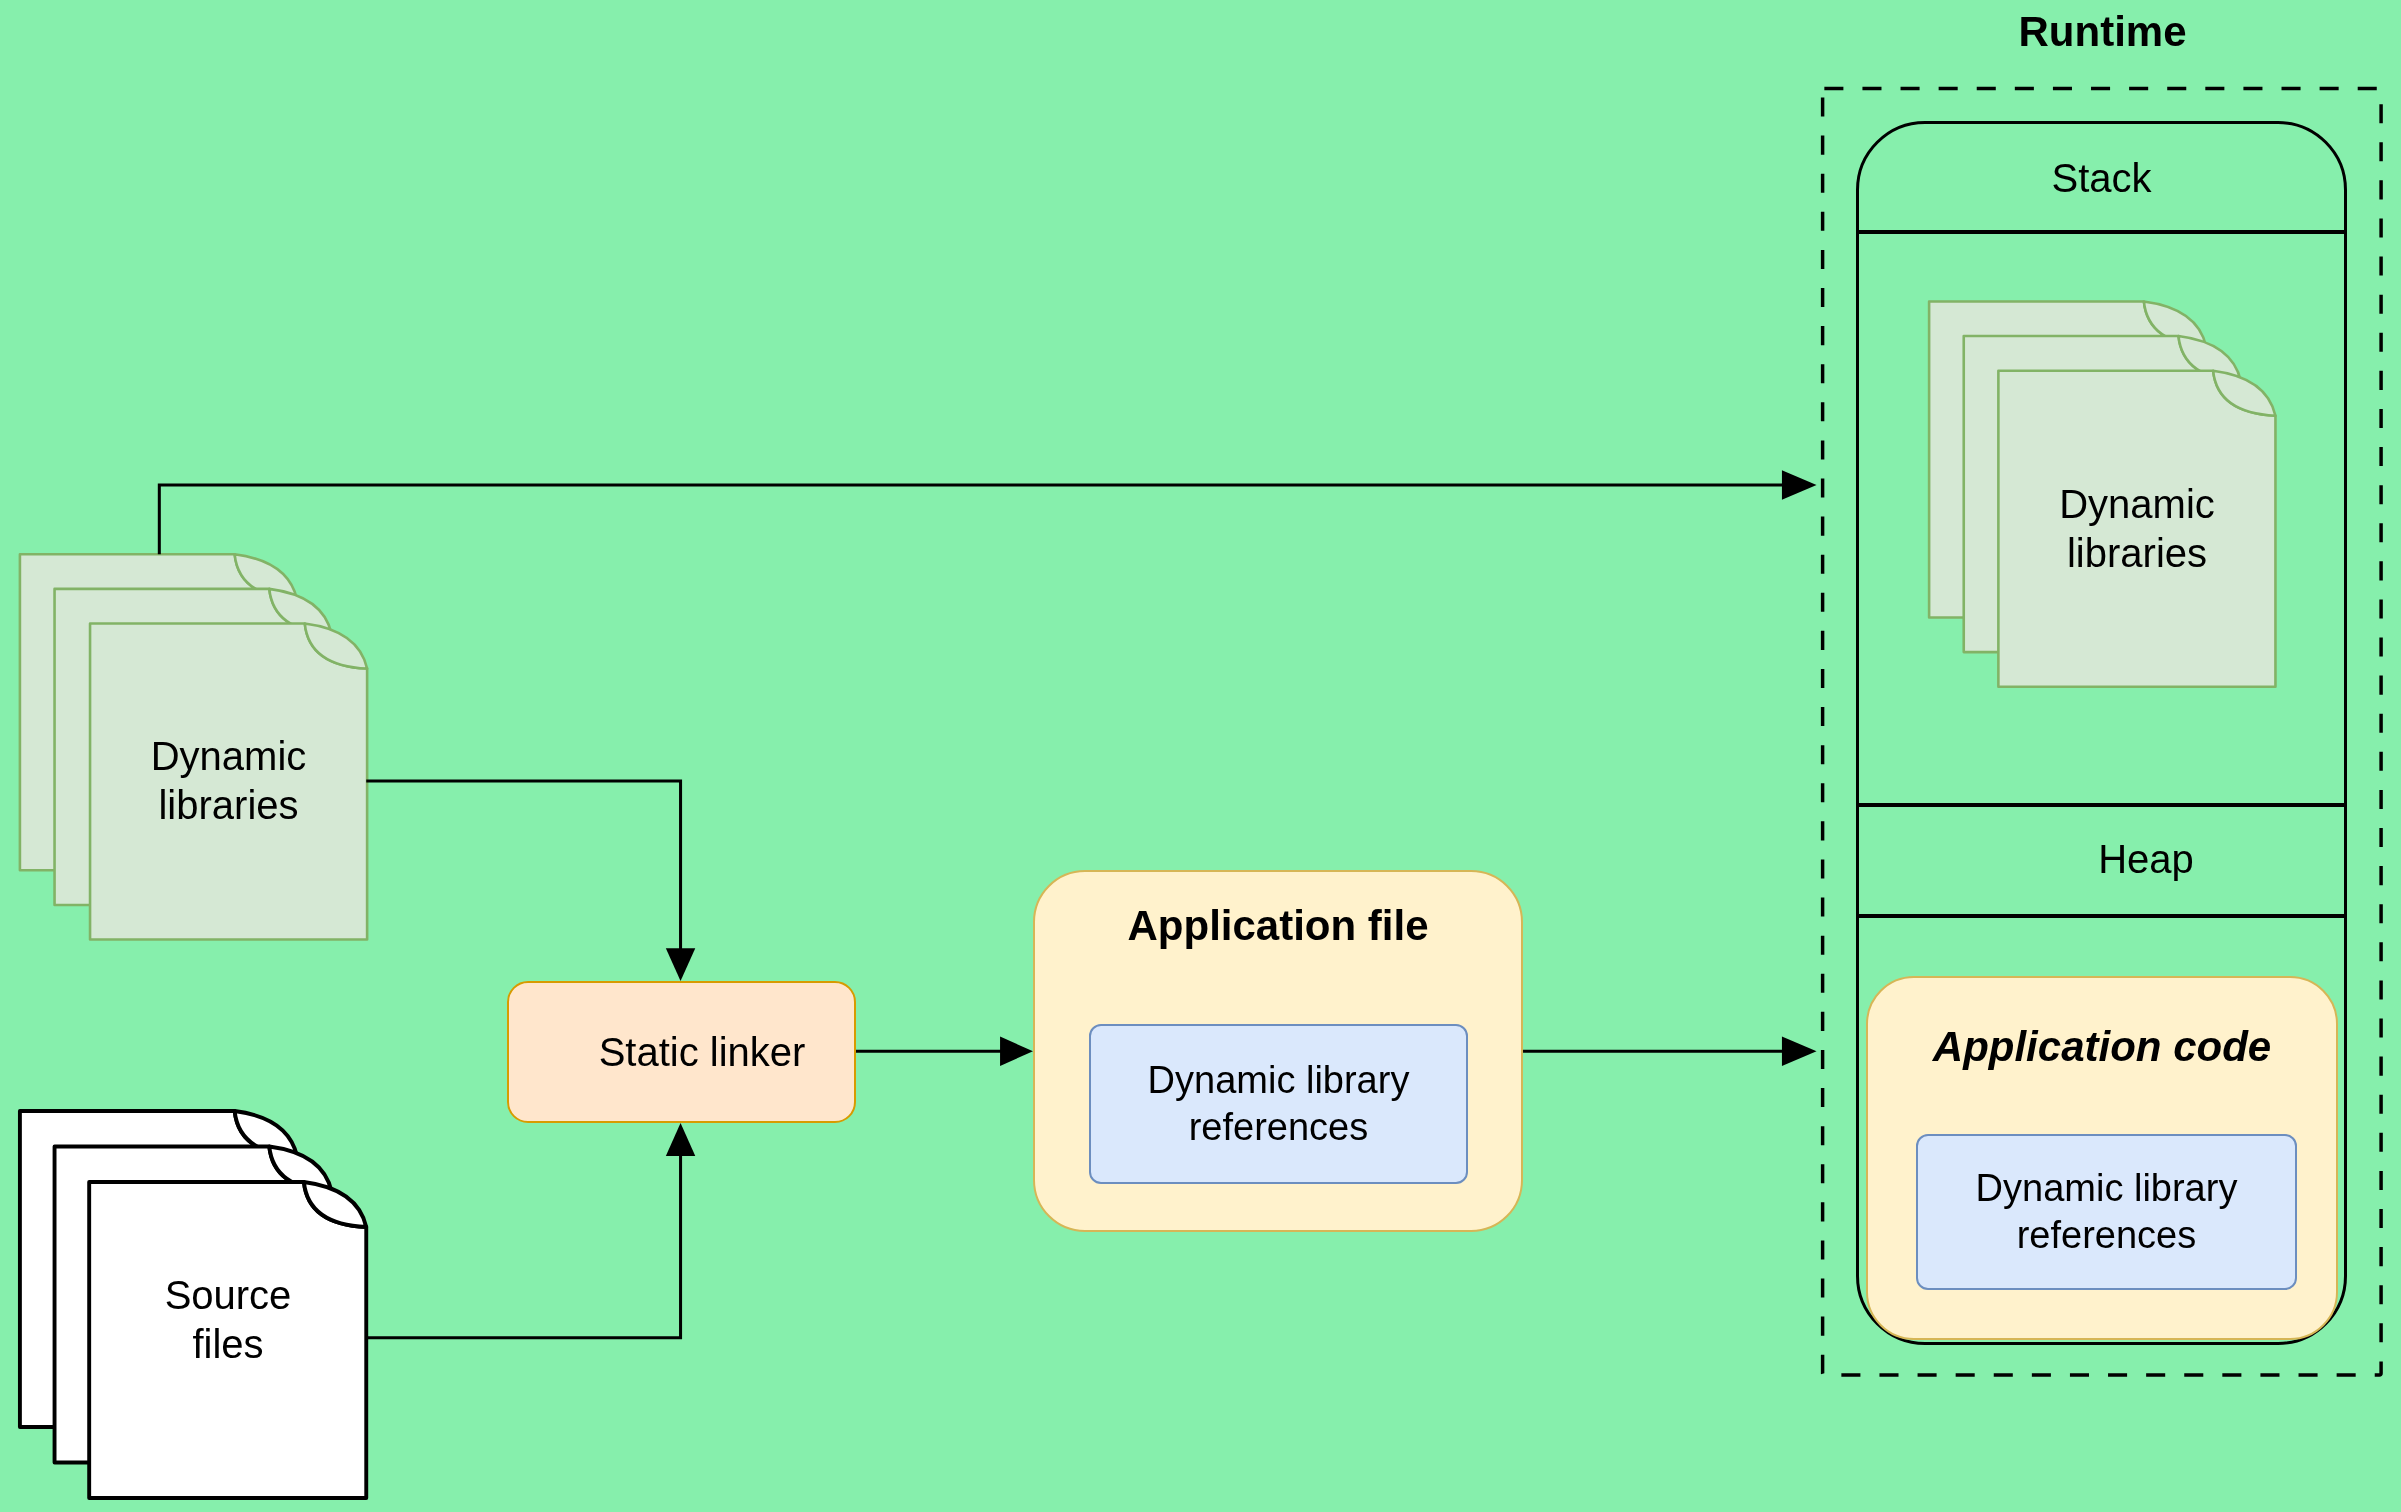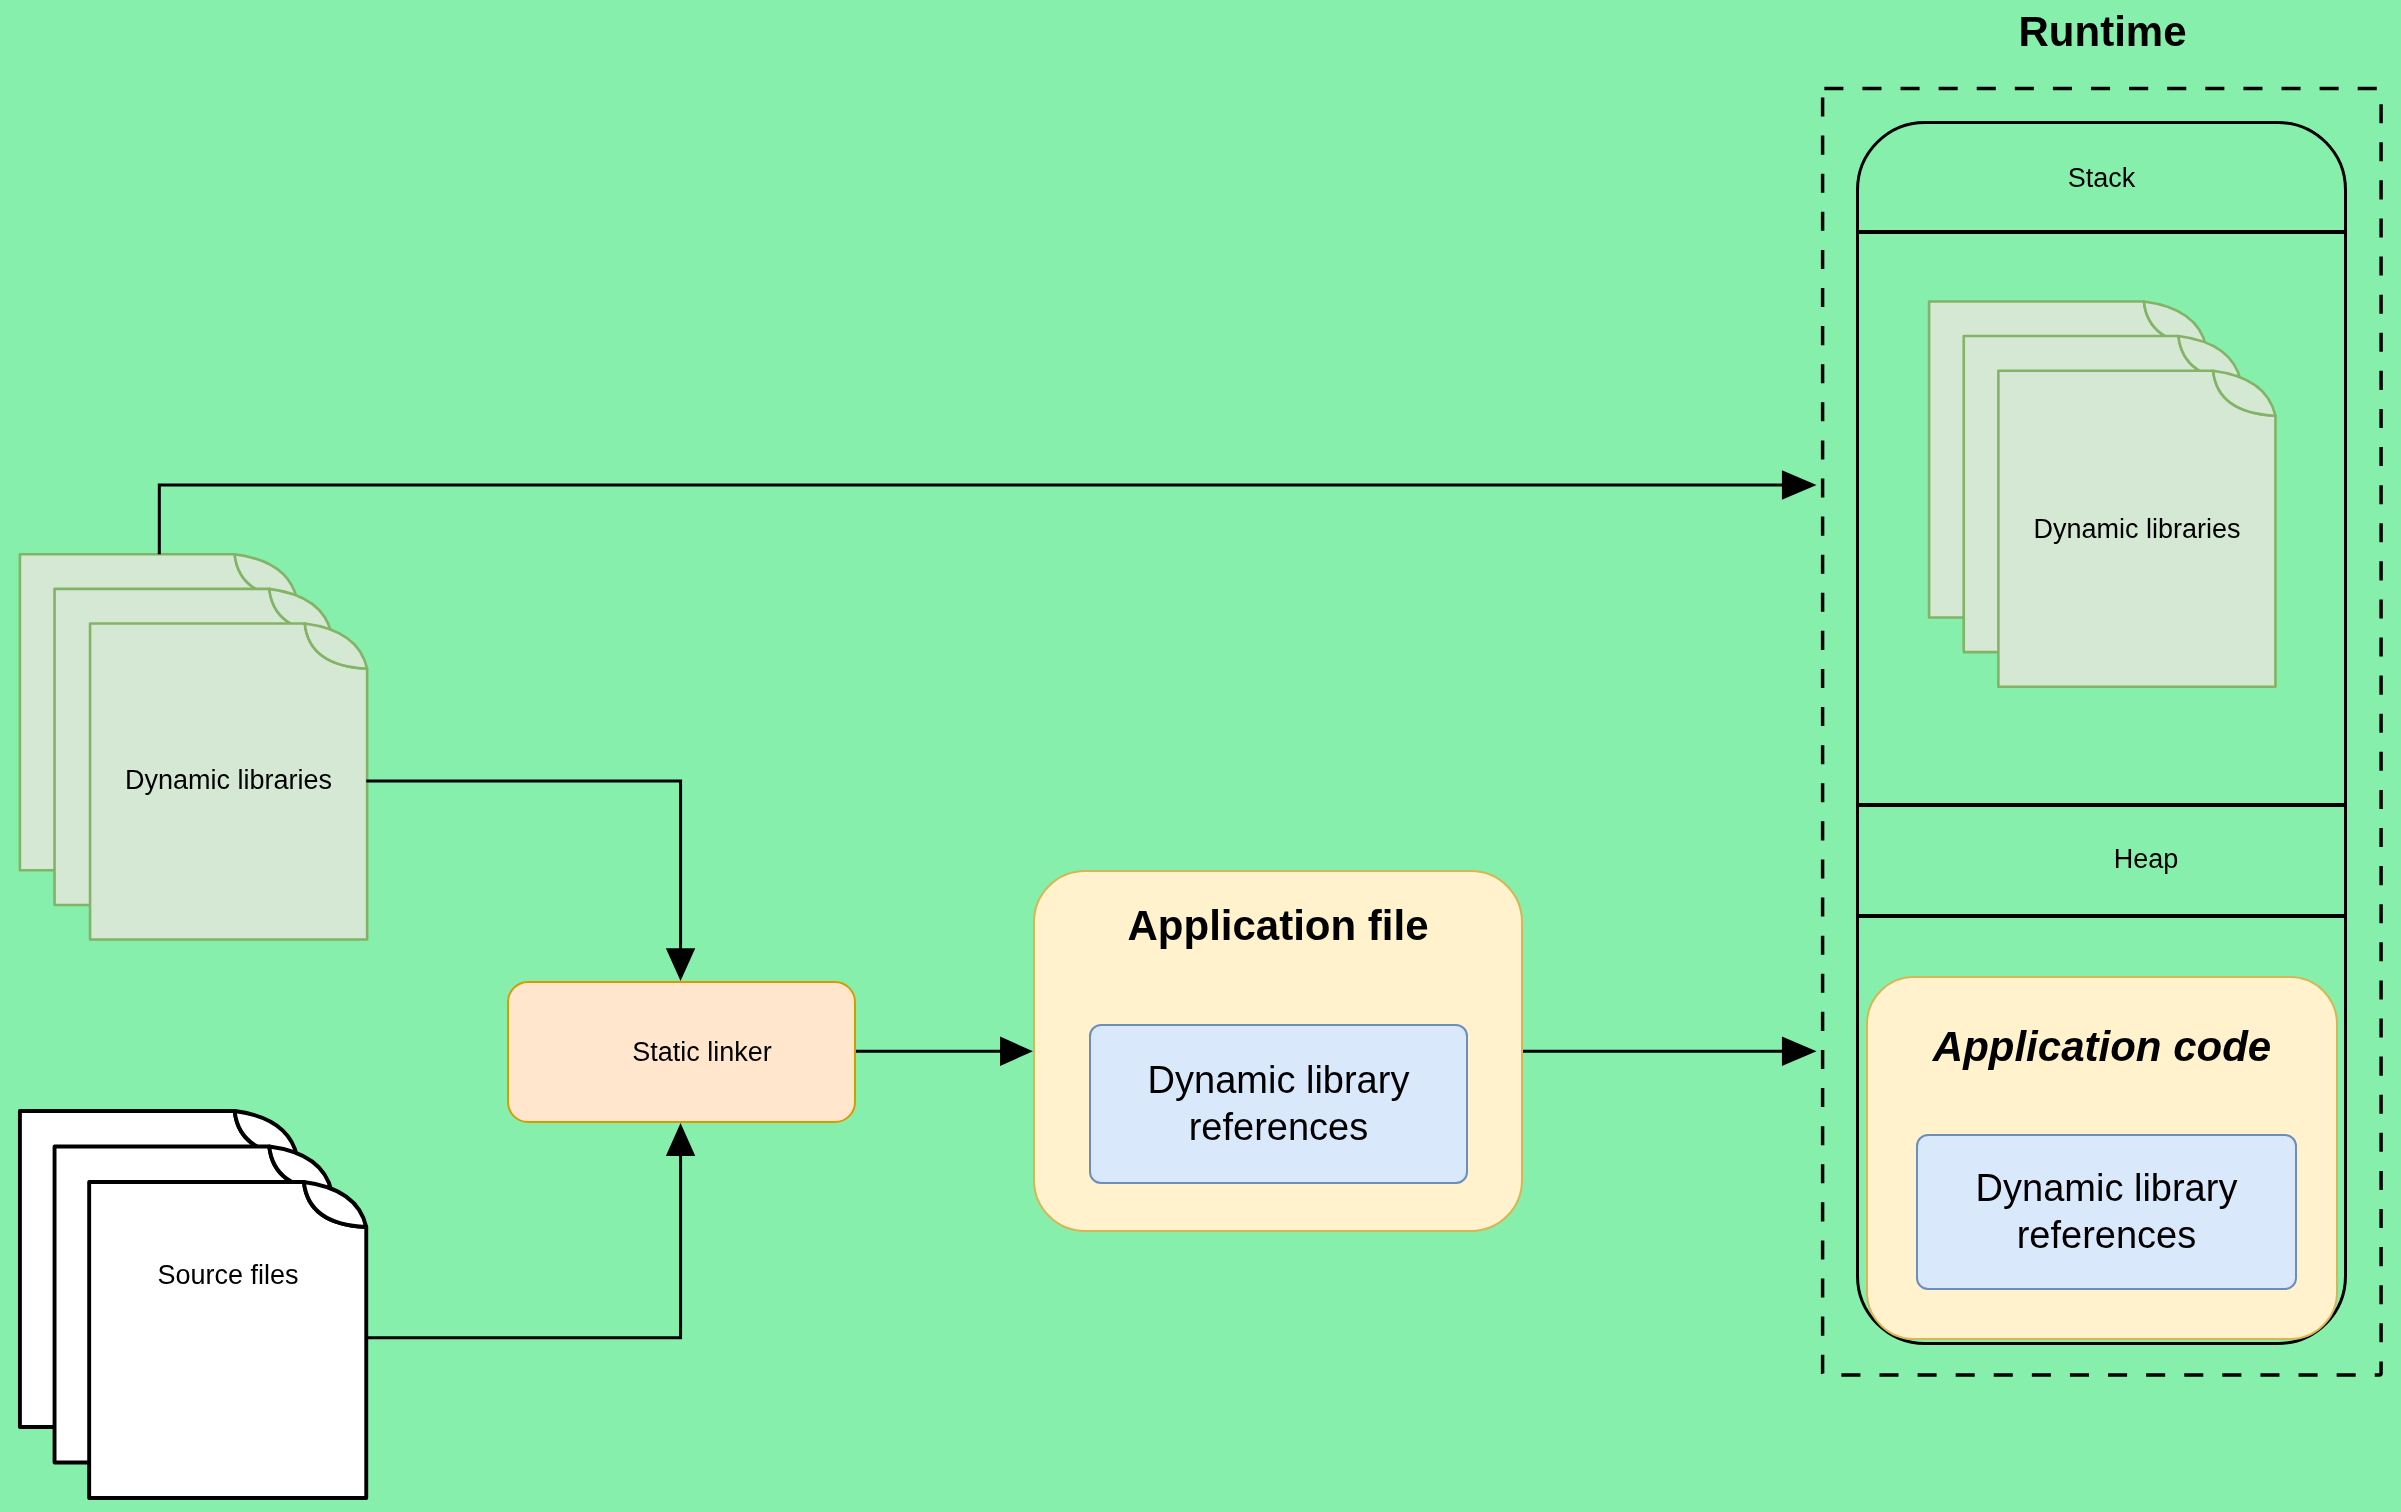--- a/index.html
+++ b/index.html
@@ -14,21 +14,21 @@
   svg.layer { position:absolute; left:0; top:0; }
 
   .page-green { fill:var(--green-fill,#D5E8D4); stroke:var(--green-stroke,#82B366); stroke-width:3; stroke-linejoin:round; }
   .page-white { fill:var(--doc-white-fill,#ffffff); stroke:var(--doc-white-stroke,#000000); stroke-width:4.5; stroke-linejoin:round; }
   .conn  { fill:none; stroke:var(--line-color,#000); stroke-width:3.5; }
   .head  { fill:var(--line-color,#000); stroke:none; }
   .dashed-rect { fill:none; stroke:var(--line-color,#000); stroke-width:4; stroke-dasharray:22 22; }
 
   .abs { position:absolute; box-sizing:border-box; }
   .center-flex { display:flex; align-items:center; justify-content:center; text-align:center; }
-  .lbl { font-size:27px; line-height:1.22; }
+  .lbl { font-size:40px; line-height:1.22; }
   .title { font-size:42px; font-weight:bold; }
 
   .mem-container {
     border:3.5px solid #000;
     border-radius:69px;
     background:transparent;
   }
   .divider { background:#000; height:3.5px; }
 
   .box-orange {
@@ -118,21 +118,21 @@
 
   <div class="abs lbl center-flex" style="left:1999px; top:371px; width:276px; height:316px;">Dynamic libraries</div>
 
   <div class="abs box-yellow" style="left:1866px; top:976px; width:472px; height:364px; border-radius:48px;">
     <div class="title" style="margin-top:45px; text-align:center;font-style:italic;">Application code</div>
   </div>
   <div class="abs box-blue center-flex" style="left:1916px; top:1134px; width:381px; height:156px;">Dynamic library references</div>
 
   <div class="abs lbl center-flex" style="left:90px; top:624px; width:277px; height:313px;">Dynamic libraries</div>
 
-  <div class="abs lbl center-flex" style="left:150px; top:1117px; width:156px; height:316px;text-align:center;">Source files</div>
+  <div class="abs lbl center-flex" style="left:150px; top:1162px; width:156px; height:316px;text-align:center;">Source files</div>
 
   <div class="abs box-orange lbl center-flex" style="left:507px; top:981px; width:349px; height:142px;padding-left:41px;">Static linker</div>
 
   <div class="abs box-yellow" style="left:1033px; top:870px; width:490px; height:362px; border-radius:52px;">
     <div class="title" style="margin-top:30px; text-align:center;">Application file</div>
   </div>
   <div class="abs box-blue center-flex" style="left:1089px; top:1024px; width:379px; height:160px;">Dynamic library references</div>
 
 </div>
 

